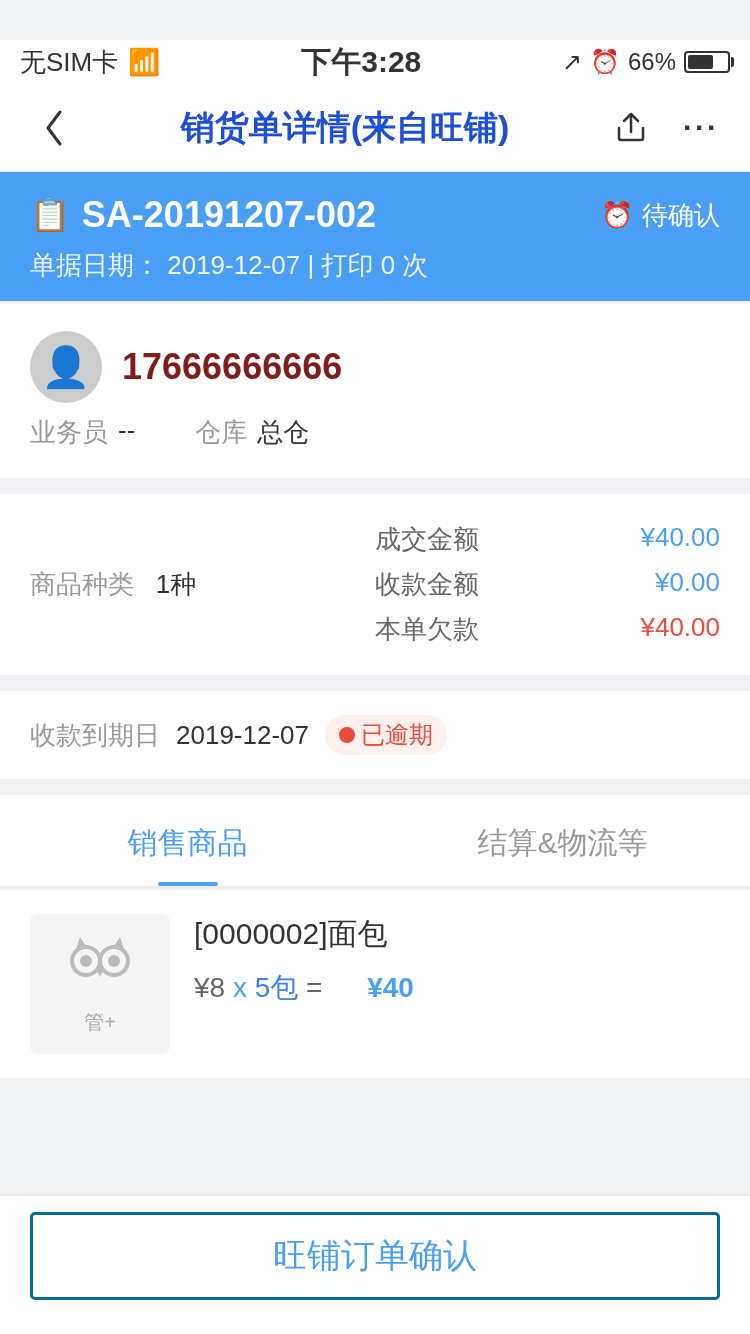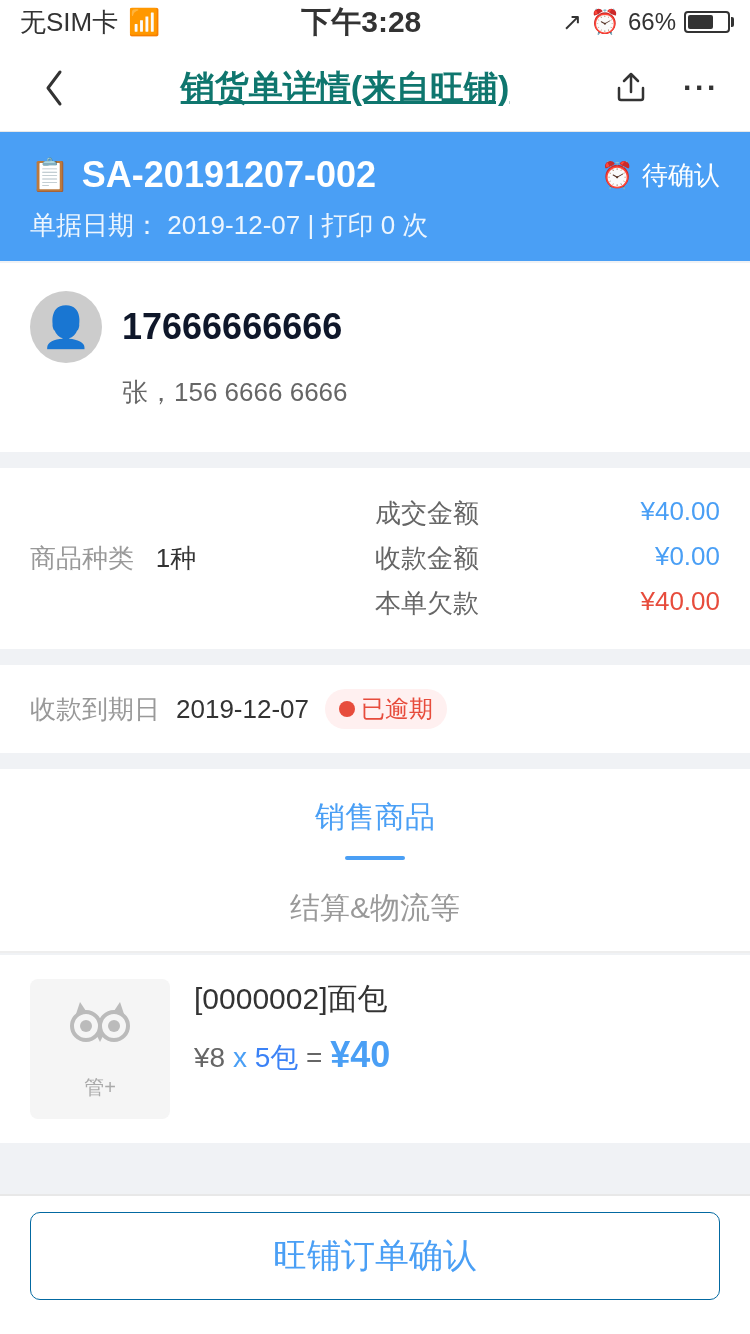--- a/index.html
+++ b/index.html
@@ -15,20 +15,21 @@
     
     .status-bar {
       height: 44px;
       background: #fff;
       display: flex;
       align-items: center;
       justify-content: space-between;
       padding: 0 20px;
       font-size: 26px;
       font-weight: 500;
+      margin-top: 40px;
     }
     .status-left { display: flex; align-items: center; gap: 10px; }
     .status-center { font-size: 30px; font-weight: 600; }
     .status-right { display: flex; align-items: center; gap: 8px; font-size: 24px; }
     .battery-icon {
       width: 46px; height: 22px; border: 2px solid #333; border-radius: 4px;
       position: relative; display: inline-flex; align-items: center; padding: 2px;
     }
     .battery-icon::after {
       content: ''; position: absolute; right: -6px; top: 50%; transform: translateY(-50%);
@@ -50,22 +51,21 @@
     .nav-back {
       width: 60px; height: 60px;
       display: flex; align-items: center; justify-content: center;
       cursor: pointer;
     }
     .nav-title {
       flex: 1;
       text-align: center;
       font-size: 34px;
       font-weight: 600;
-      color: #0f766e;
-      text-decoration: underline;
+      color: #1d4ed8;
     }
     .nav-actions {
       display: flex; align-items: center; gap: 20px;
     }
     .nav-action-btn {
       width: 50px; height: 50px;
       display: flex; align-items: center; justify-content: center;
       cursor: pointer;
     }
 
@@ -116,21 +116,21 @@
       background: #ccc;
       display: flex; align-items: center; justify-content: center;
       margin-right: 20px;
       flex-shrink: 0;
       overflow: hidden;
     }
     .avatar-icon { font-size: 40px; color: #666; }
     .customer-phone {
       font-size: 36px;
       font-weight: 600;
-      color: #0f172a;
+      color: #7f1d1d;
     }
     .customer-info {
       font-size: 26px;
       color: #666;
       margin-bottom: 14px;
       padding-left: 92px;
     }
     .customer-meta {
       display: flex;
       font-size: 26px;
@@ -204,21 +204,20 @@
       width: 16px; height: 16px; background: #e74c3c; border-radius: 50%;
       display: inline-block;
     }
 
     
     .tabs-section {
       background: #fff;
       margin-top: 16px;
       display: flex;
       border-bottom: 2px solid #eee;
-      flex-direction: column;
     }
     .tab-item {
       flex: 1;
       text-align: center;
       padding: 28px 0 22px;
       font-size: 30px;
       color: #999;
       cursor: pointer;
       position: relative;
     }
@@ -289,22 +288,22 @@
       position: fixed;
       bottom: 0; left: 0;
       width: 750px;
       padding: 16px 30px 34px;
       background: #fff;
       border-top: 2px solid #e8e8e8;
     }
     .confirm-btn {
       width: 100%;
       height: 88px;
-      border: 1px solid #0369a1;
-      border-radius: 10px;
+      border: 3px solid #0369a1;
+      border-radius: 5px;
       background: #fff;
       color: #4a9ff5;
       font-size: 34px;
       font-weight: 500;
       cursor: pointer;
       display: flex; align-items: center; justify-content: center;
     }
 
     
     .wifi-icon { font-size: 26px; }
@@ -366,21 +365,30 @@
   </div>
 </div>
 
 <div class="customer-section">
   <div class="customer-row">
     <div class="avatar">
       <span class="avatar-icon">👤</span>
     </div>
     <div class="customer-phone">17666666666</div>
   </div>
-  <div class="customer-info">张，156 6666 6666</div>
+  <div class="customer-meta">
+    <div class="meta-item">
+      <span class="meta-label">业务员</span>
+      <span class="meta-value">--</span>
+    </div>
+    <div class="meta-item">
+      <span class="meta-label">仓库</span>
+      <span class="meta-value">总仓</span>
+    </div>
+  </div>
 </div>
 
 <div class="summary-section">
   <div class="summary-left">
     <div class="summary-item-count">
       <span class="summary-count-label">商品种类</span>
       &nbsp;
       <span class="summary-count-value">1种</span>
     </div>
   </div>
@@ -442,21 +450,21 @@
   <div class="product-details">
     <div class="product-name">[0000002]面包</div>
     <div class="product-price">
       <span>¥8</span>
       <span> </span>
       <span style="color:#4a9ff5;">x</span>
       <span> </span>
       <span style="color:#3b82f6;">5包</span>
       <span> </span>
       <span>=</span>
-      <span style="color:#4a9ff5;font-weight:700;font-size:36px;">¥40</span>
+      <span style="color:#4a9ff5;font-weight:700;font-size:28px;margin-left:37px;">¥40</span>
     </div>
   </div>
 </div>
 
 <div class="content-area"></div>
 
 <div class="bottom-bar">
   <button class="confirm-btn">
     <span>旺铺订单确认</span>
   </button>

